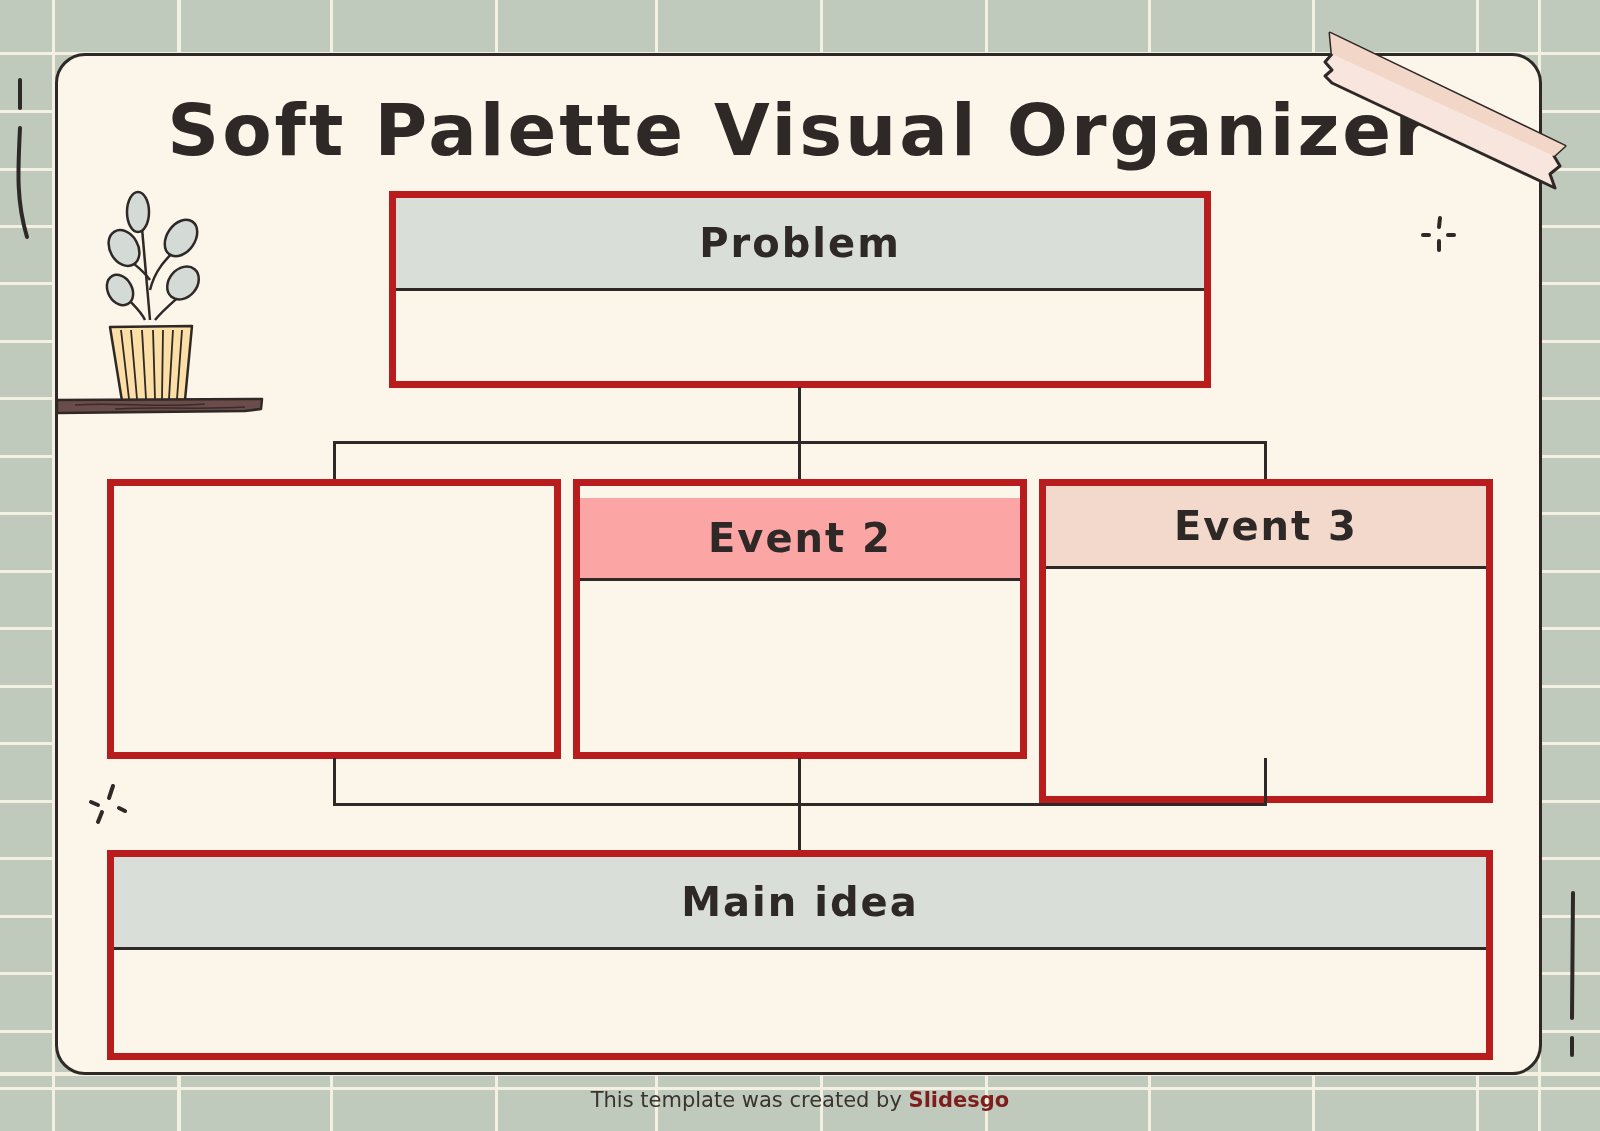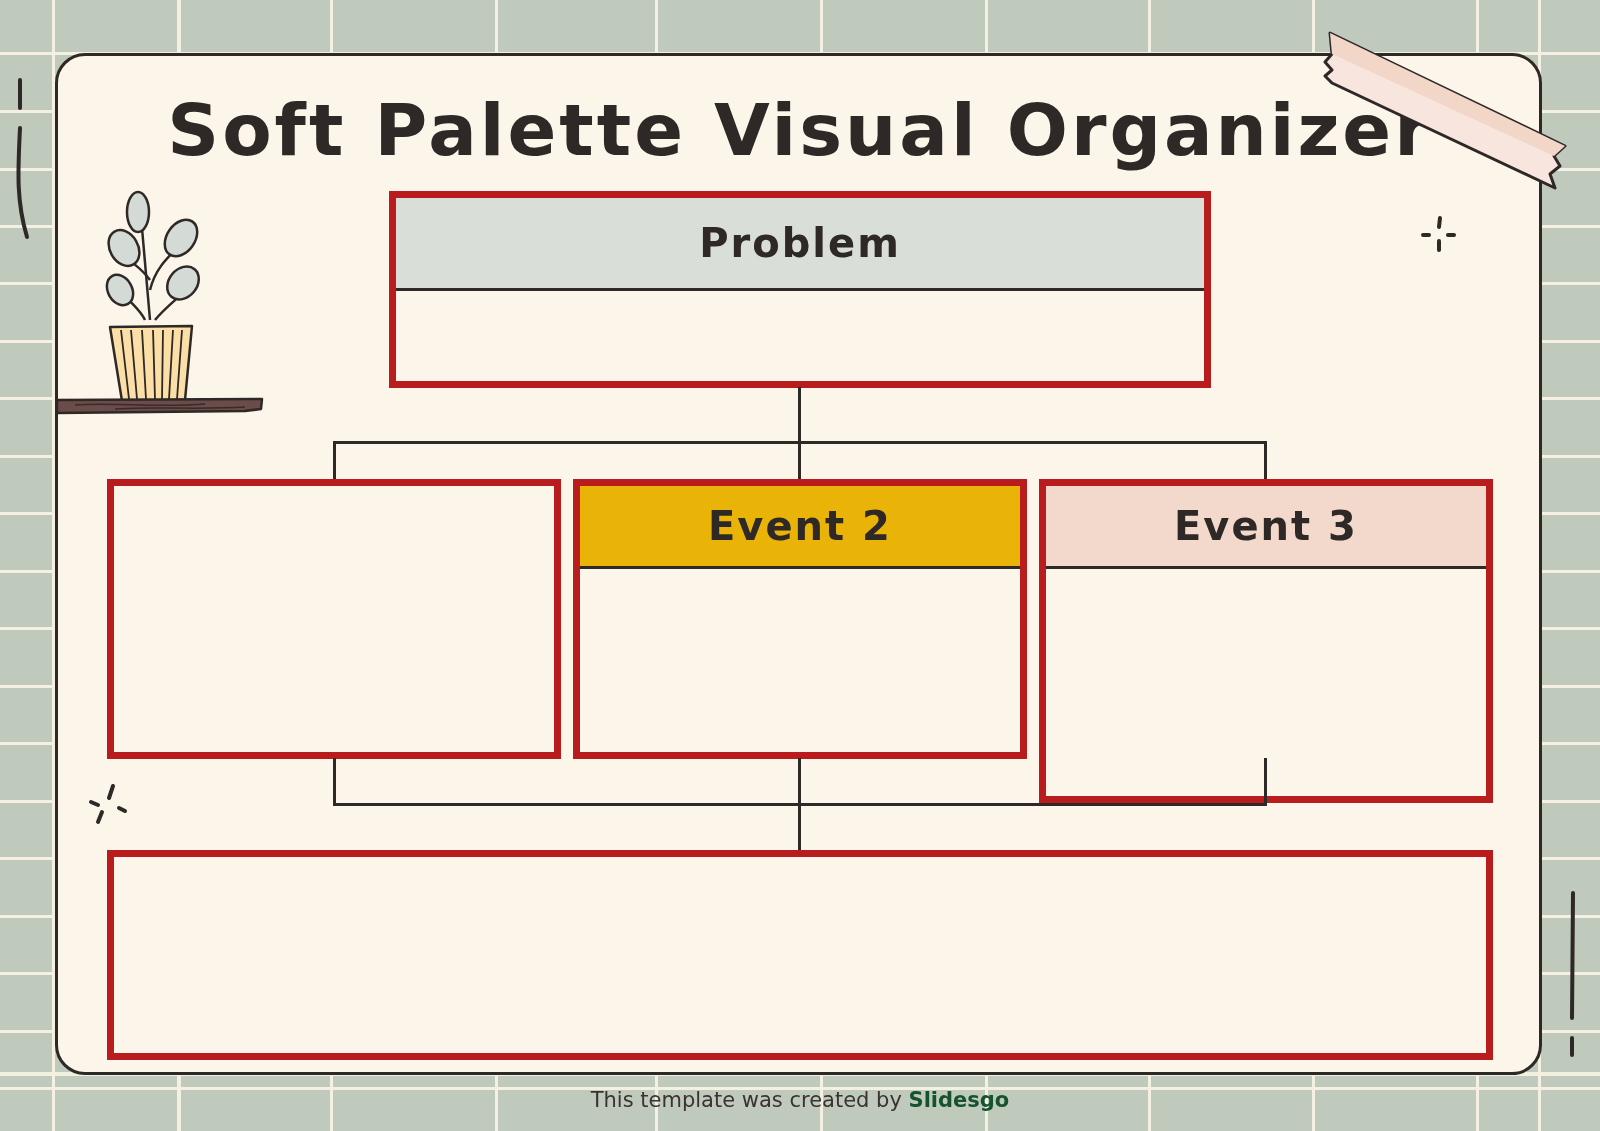--- a/index.html
+++ b/index.html
@@ -28,21 +28,21 @@
   .box .head {
     position: absolute; left: 0; right: 0; top: 0; border-bottom: 3px solid #2e2826;
     display: flex; align-items: center; justify-content: center;
     font-weight: bold; font-size: 40px; color: #2e2826; letter-spacing: 2px;
   }
   .line { position: absolute; background: #2e2826; }
   .footer {
     position: absolute; left: 0; width: 1600px; top: 1088px; text-align: center;
     font-family: "DejaVu Sans", sans-serif; font-size: 21px; color: #3a3330;
   }
-  .footer b { font-weight: bold; color: #14532d; }
+  .footer b { font-weight: bold; color: #7f1d1d; }
   svg { position: absolute; overflow: visible; }
 </style>
 </head>
 <body>
 
 <div class="grid">
   <div class="v" style="left:52px"></div>
   <div class="v" style="left:177px"></div>
   <div class="v" style="left:330px"></div>
   <div class="v" style="left:495px"></div>
@@ -138,37 +138,40 @@
 <div class="line" style="left:798px;top:387px;width:3px;height:93px;"></div>
 <div class="line" style="left:333px;top:441px;width:934px;height:3px;"></div>
 <div class="line" style="left:333px;top:441px;width:3px;height:39px;"></div>
 <div class="line" style="left:1264px;top:441px;width:3px;height:39px;"></div>
 
 <div class="box" style="left:107px;top:479px;width:454px;height:280px;">
   <div style="position:absolute;left:0;right:0;top:83px;bottom:0;"></div>
 </div>
 
 <div class="box" style="left:573px;top:479px;width:454px;height:280px;">
-  <div class="head" style="height:80px;background:#eab308;">
+  <div class="head" style="height:80px;background:#fca5a5;margin-top:12px;">
     <span>Event 2</span>
   </div>
   <div style="position:absolute;left:0;right:0;top:83px;bottom:0;"></div>
 </div>
 
 <div class="box" style="left:1039px;top:479px;width:454px;height:324px;">
   <div class="head" style="height:80px;background:#f3d8cc;">
     <span>Event 3</span>
   </div>
   <div style="position:absolute;left:0;right:0;top:83px;bottom:0;"></div>
 </div>
 
 <div class="line" style="left:333px;top:758px;width:3px;height:48px;"></div>
 <div class="line" style="left:1264px;top:758px;width:3px;height:48px;"></div>
 <div class="line" style="left:798px;top:758px;width:3px;height:94px;"></div>
 <div class="line" style="left:333px;top:803px;width:934px;height:3px;"></div>
 
 <div class="box" style="left:107px;top:850px;width:1386px;height:210px;">
+  <div class="head" style="height:90px;background:#d9dfd8;">
+    <span>Main idea</span>
+  </div>
   <div style="position:absolute;left:0;right:0;top:93px;bottom:0;"></div>
 </div>
 
 <div class="footer">
   <span>This template was created by </span><b>Slidesgo</b>
 </div>
 
 </body></html>

